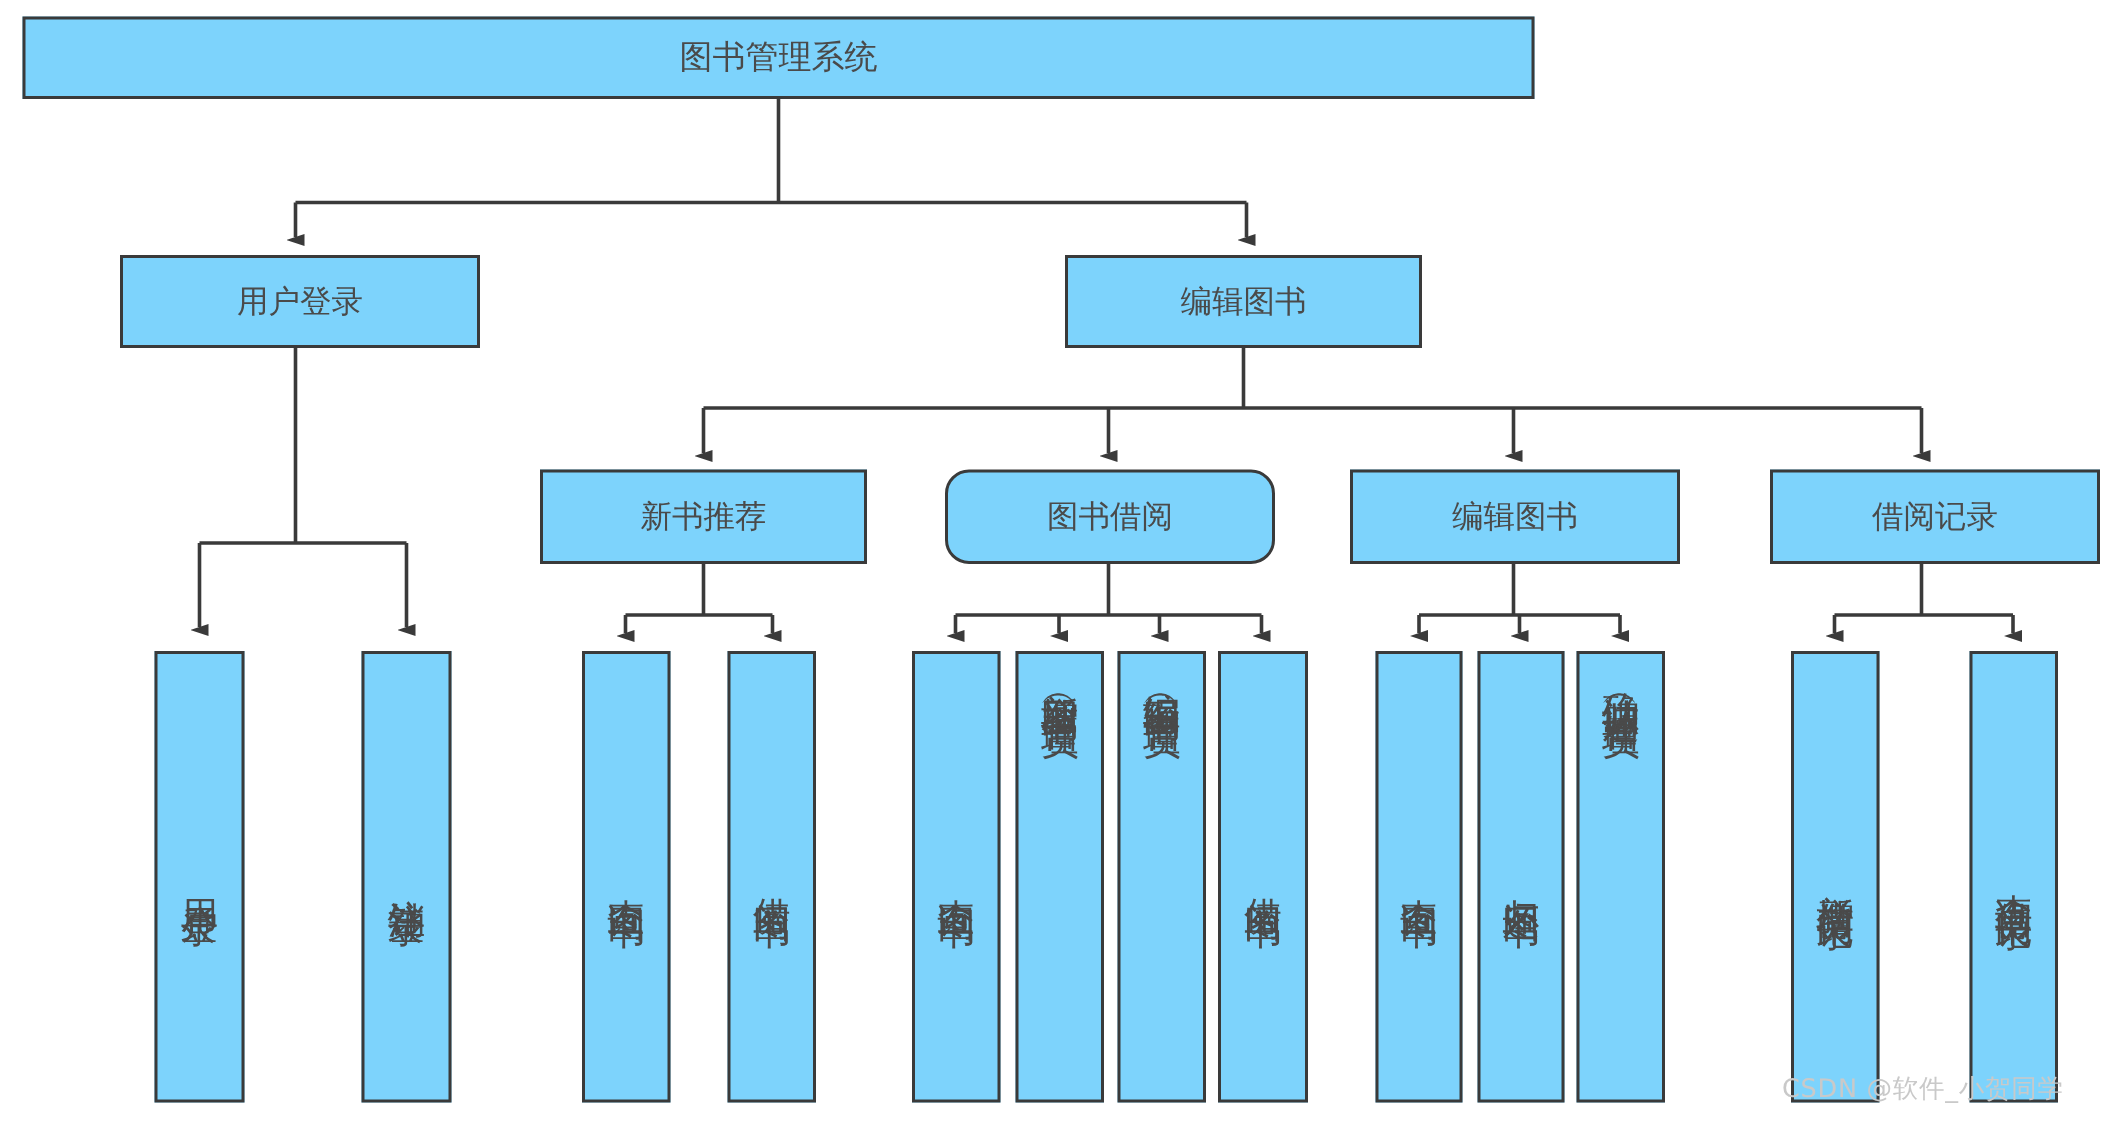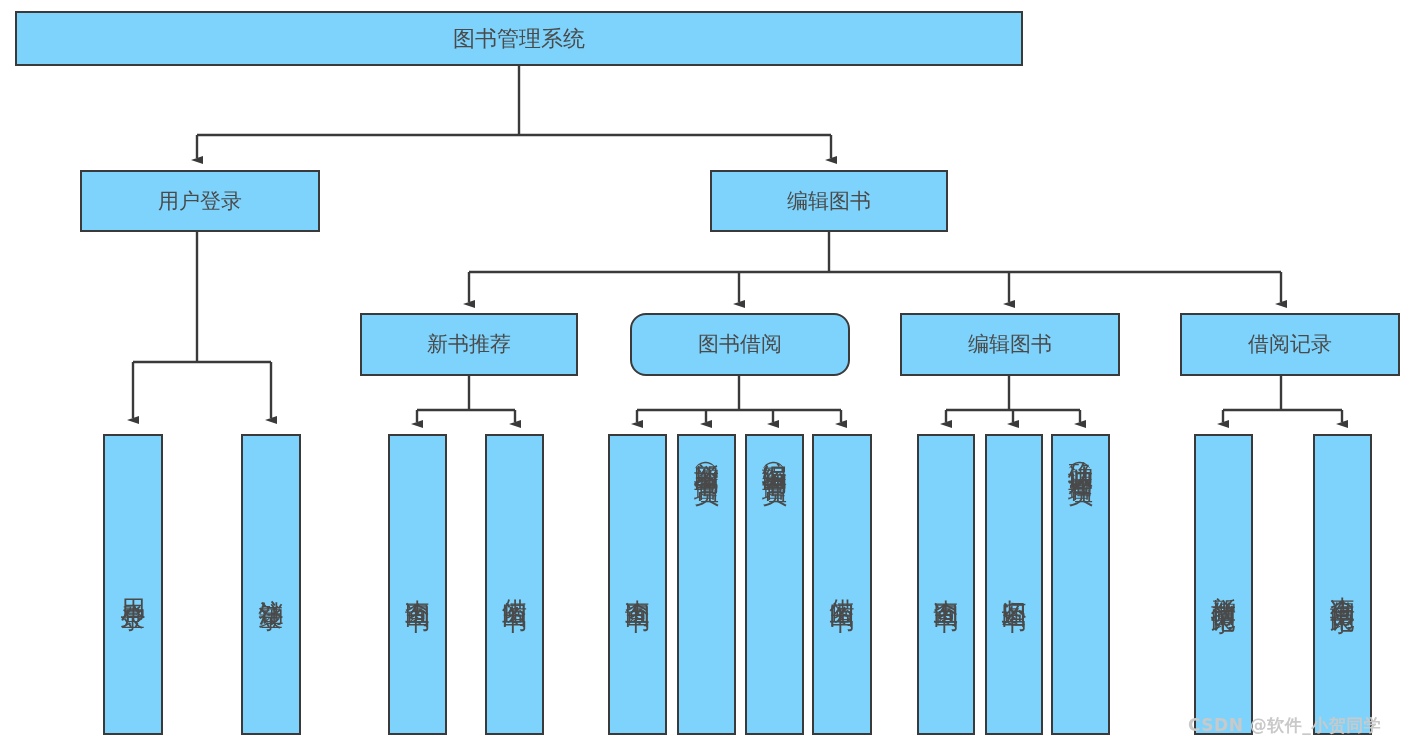--- a/index.html
+++ b/index.html
@@ -46,21 +46,20 @@
   .node.v.mid{align-items:center;padding-top:0;}
 
   .watermark{
     position:absolute;
     left:1188px;top:714px;
     font-size:17px;
     color:#c9c9c9;
     letter-spacing:0.5px;
     white-space:nowrap;
     pointer-events:none;
-    font-weight:bold;
   }
 </style>
 </head>
 <body>
 
 <div id="stage">
 
   <svg class="wires" viewBox="0 0 1405 747" xmlns="http://www.w3.org/2000/svg">
     <defs>
       <marker id="arw" markerWidth="10" markerHeight="12" refX="2" refY="6" orient="auto" markerUnits="userSpaceOnUse">

